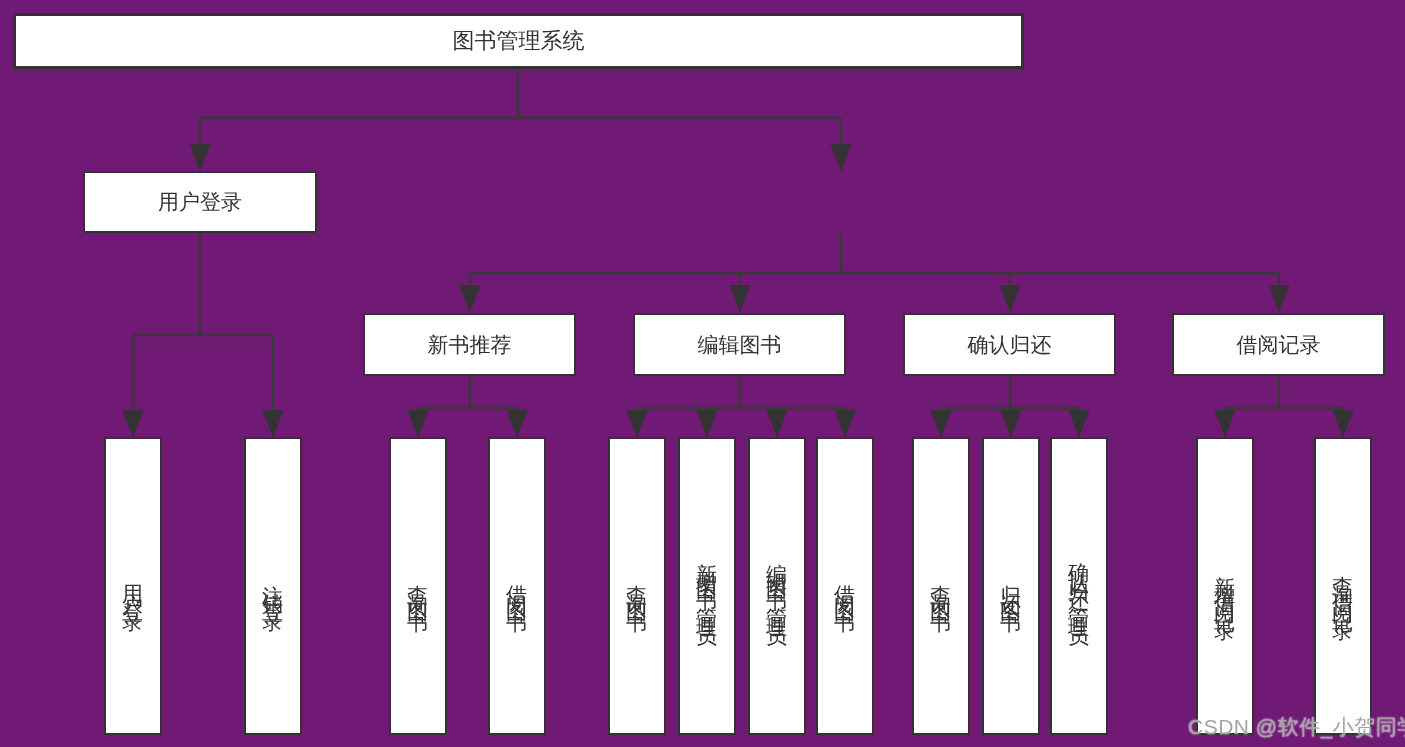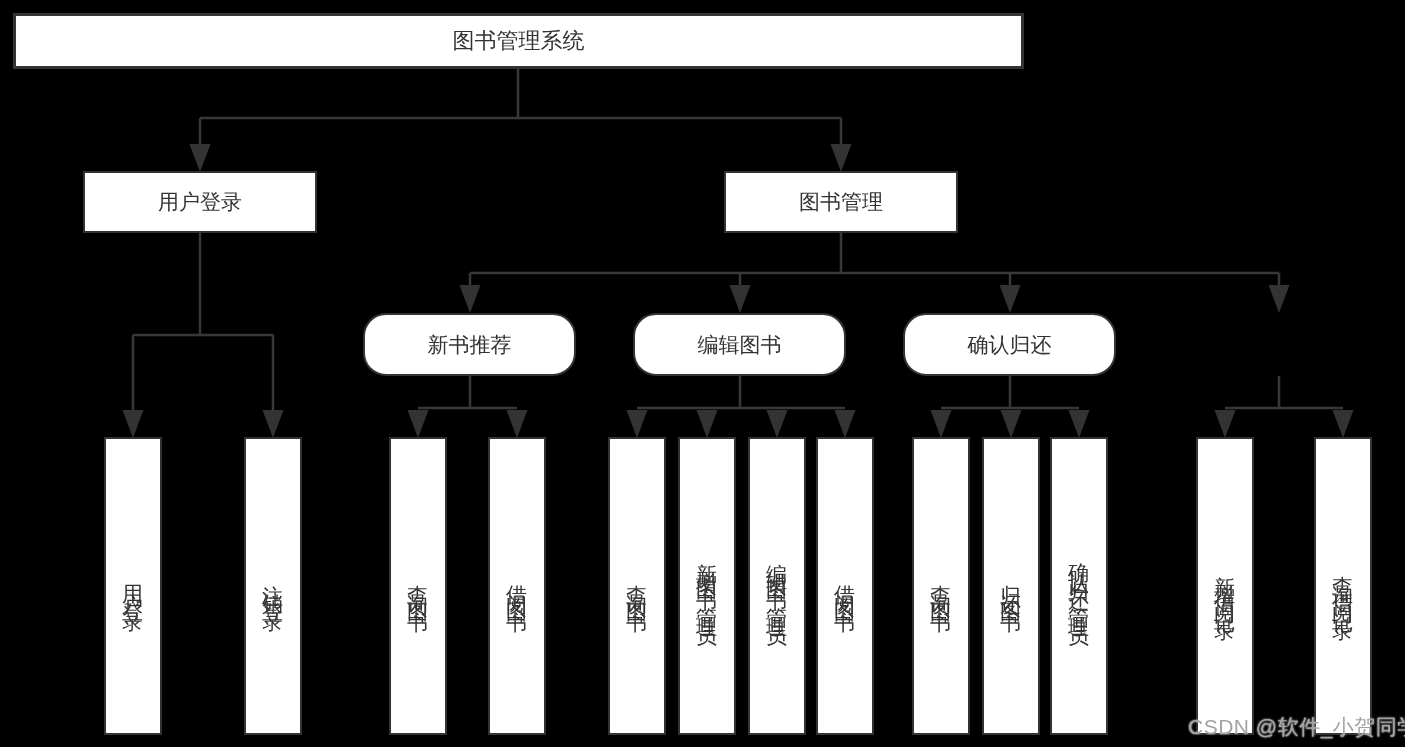--- a/index.html
+++ b/index.html
@@ -5,21 +5,21 @@
   html, body {
     margin: 0;
     padding: 0;
     background: #ffffff;
     font-family: "Liberation Sans", sans-serif;
   }
   #canvas {
     position: relative;
     width: 1405px;
     height: 747px;
-    background: #000000;
+    background: #701a75;
     overflow: hidden;
   }
   #connectors {
     position: absolute;
     left: 0; top: 0;
     width: 1405px;
     height: 747px;
     z-index: 0;
   }
   .box {
@@ -42,21 +42,20 @@
   }
   .l2 {
     top: 171px;
     width: 234px; height: 62px;
     font-size: 21px;
   }
   .l3 {
     top: 313px;
     width: 213px; height: 63px;
     font-size: 21px;
-    border-radius: 23px;
   }
   .leaf {
     top: 437px;
     width: 58px; height: 298px;
     font-size: 21px;
   }
   .vtext {
     writing-mode: vertical-rl;
     letter-spacing: 9px;
     line-height: 1;
@@ -117,25 +116,25 @@
       <polygon points="1000.5,410 1021.5,410 1011,438"></polygon>
       <polygon points="1068.5,410 1089.5,410 1079,438"></polygon>
       <polygon points="1214.5,410 1235.5,410 1225,438"></polygon>
       <polygon points="1332.5,410 1353.5,410 1343,438"></polygon>
     </g>
   </svg>
 
   <div class="box root">图书管理系统</div>
 
   <div class="box l2" style="left:83px">用户登录</div>
-  <div class="box l2" style="left:724px">图书管理</div>
 
   <div class="box l3" style="left:363px">新书推荐</div>
   <div class="box l3" style="left:633px">编辑图书</div>
   <div class="box l3" style="left:903px">确认归还</div>
+  <div class="box l3" style="left:1172px">借阅记录</div>
 
   <div class="box leaf" style="left:104px">
     <span class="vtext">用户登录</span>
   </div>
   <div class="box leaf" style="left:244px">
     <span class="vtext">注销登录</span>
   </div>
 
   <div class="box leaf" style="left:389px">
     <span class="vtext">查询图书</span>

